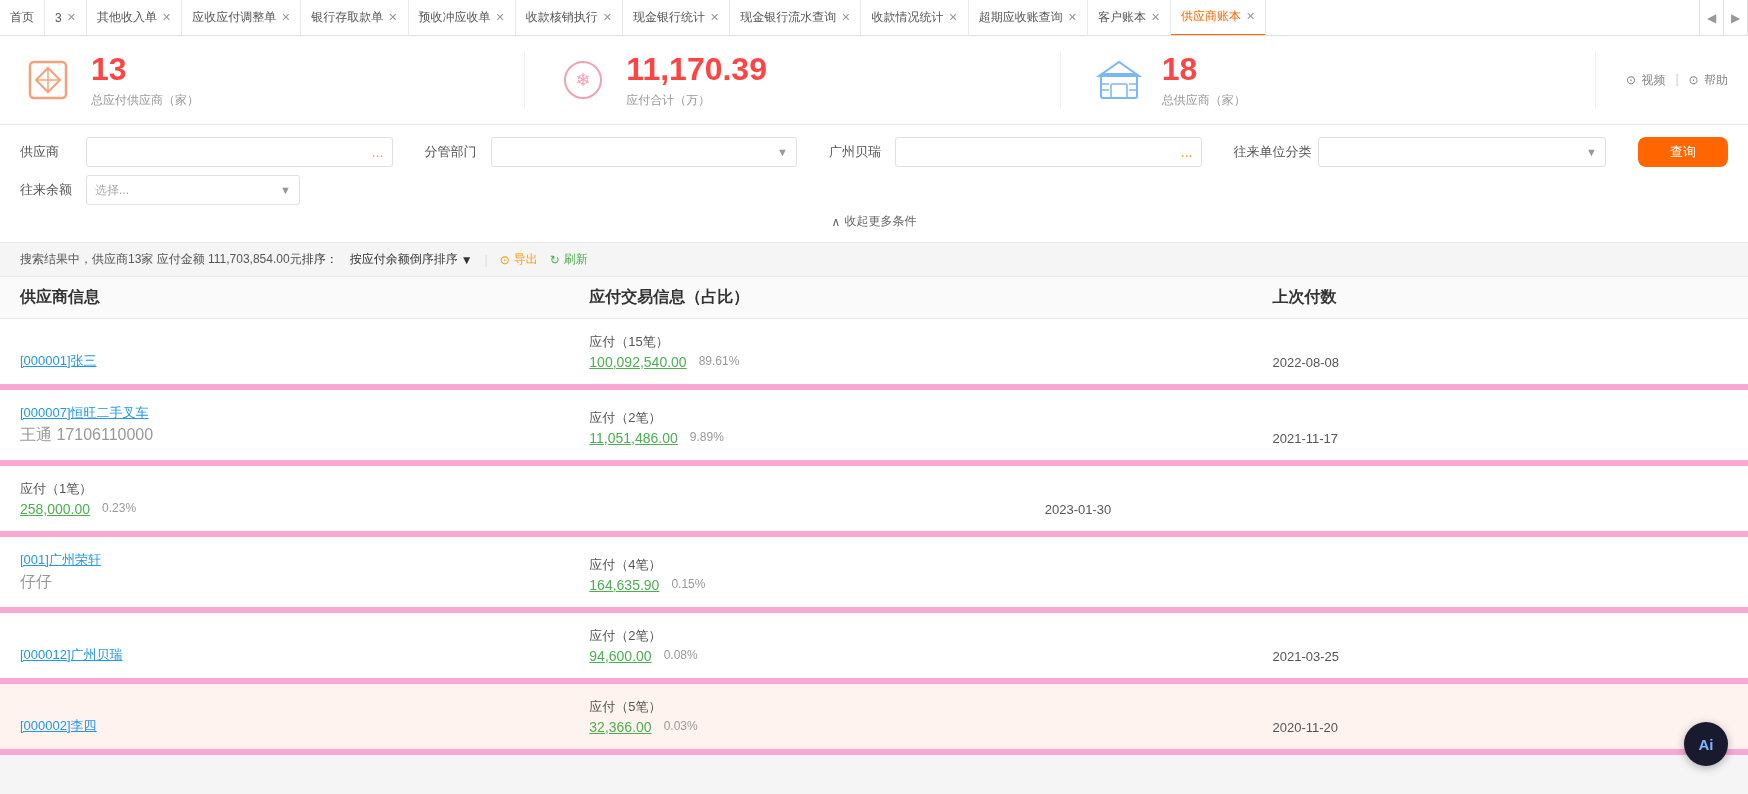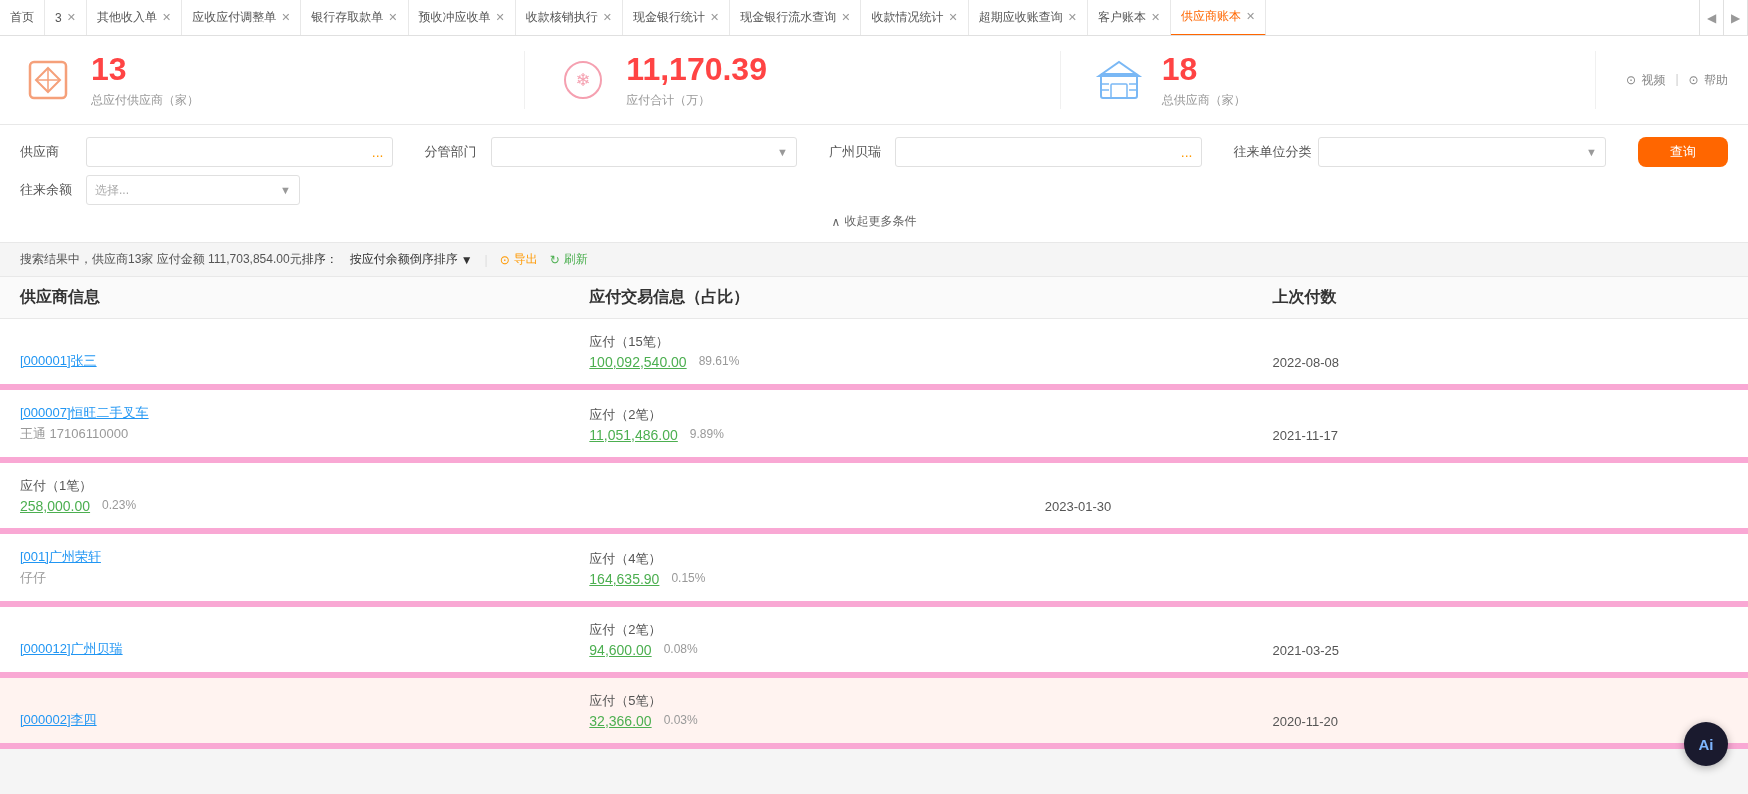--- a/index.html
+++ b/index.html
@@ -223,21 +223,21 @@
     }
     .table-row.highlight { background: #fff3f0; }
     .supplier-link {
       color: #2196f3;
       text-decoration: underline;
       cursor: pointer;
       font-size: 13px;
     }
     .supplier-sub {
       color: #999;
-      font-size: 13px;
+      font-size: 16px;
       margin-top: 3px;
     }
     .txn-label { color: #555; font-size: 13px; }
     .txn-amount {
       color: #4caf50;
       font-size: 14px;
       font-weight: 500;
       text-decoration: underline;
       cursor: pointer;
       margin-top: 3px;

